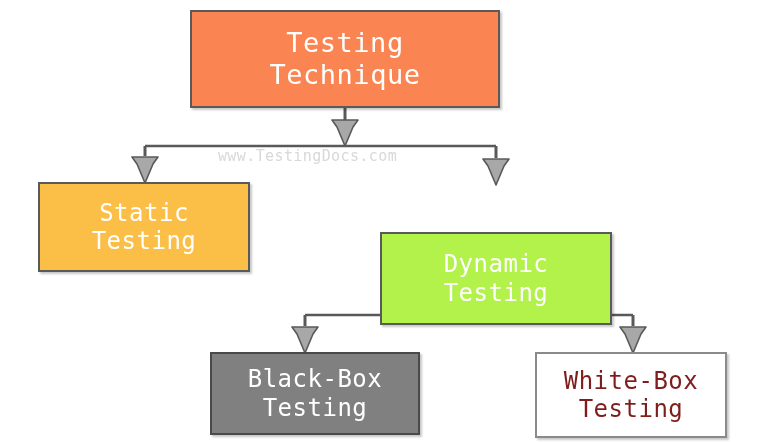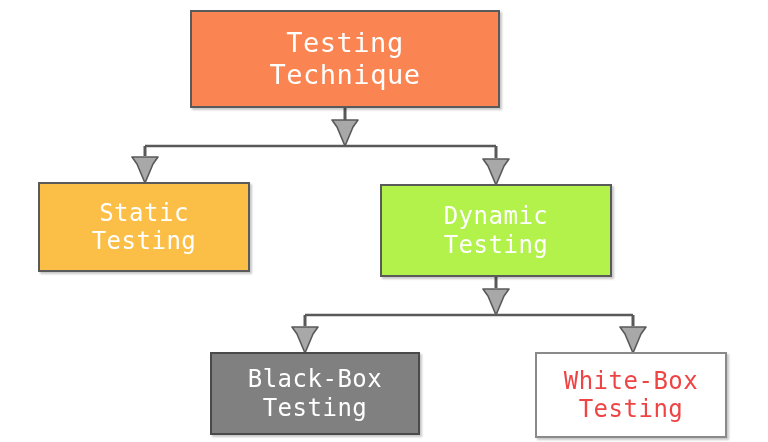--- a/index.html
+++ b/index.html
@@ -115,29 +115,30 @@
       <line x1="305" y1="315" x2="305" y2="326" stroke="#595959" stroke-width="3"></line>
       <use href="#arrowhead" x="305" y="353"></use>
     </g>
 
     <g>
       <line x1="633" y1="315" x2="633" y2="326" stroke="#595959" stroke-width="3"></line>
       <use href="#arrowhead" x="633" y="353"></use>
     </g>
   </svg>
 
+  <div class="watermark">www.TestingDocs.com</div>
 
   <div class="node node-root" style="background: rgb(250, 133, 82); color: rgb(255, 255, 255); border-color: rgb(90, 90, 90);">Testing
 Technique</div>
 
   <div class="node node-static" style="background: rgb(251, 191, 71); color: rgb(255, 255, 255); border-color: rgb(90, 90, 90);">Static
 Testing</div>
 
-  <div class="node node-dynamic" style="background: rgb(178, 242, 75); color: rgb(255, 255, 255); border-color: rgb(90, 90, 90);">Dynamic
+  <div class="node node-dynamic" style="background: rgb(178, 242, 75); color: rgb(255, 255, 255); border-color: rgb(90, 90, 90); margin-top: 48px;">Dynamic
 Testing</div>
 
   <div class="node node-blackbox" style="background: rgb(128, 128, 128); color: rgb(255, 255, 255); border-color: rgb(74, 74, 74); text-align: center;">Black-Box
 Testing</div>
 
-  <div class="node node-whitebox" style="background: rgb(255, 255, 255); color: #ef4444; border-color: rgb(138, 138, 138);">White-Box
+  <div class="node node-whitebox" style="background: rgb(255, 255, 255); color: #7f1d1d; border-color: rgb(138, 138, 138);">White-Box
 Testing</div>
 
 </div>
 
 </body></html>

